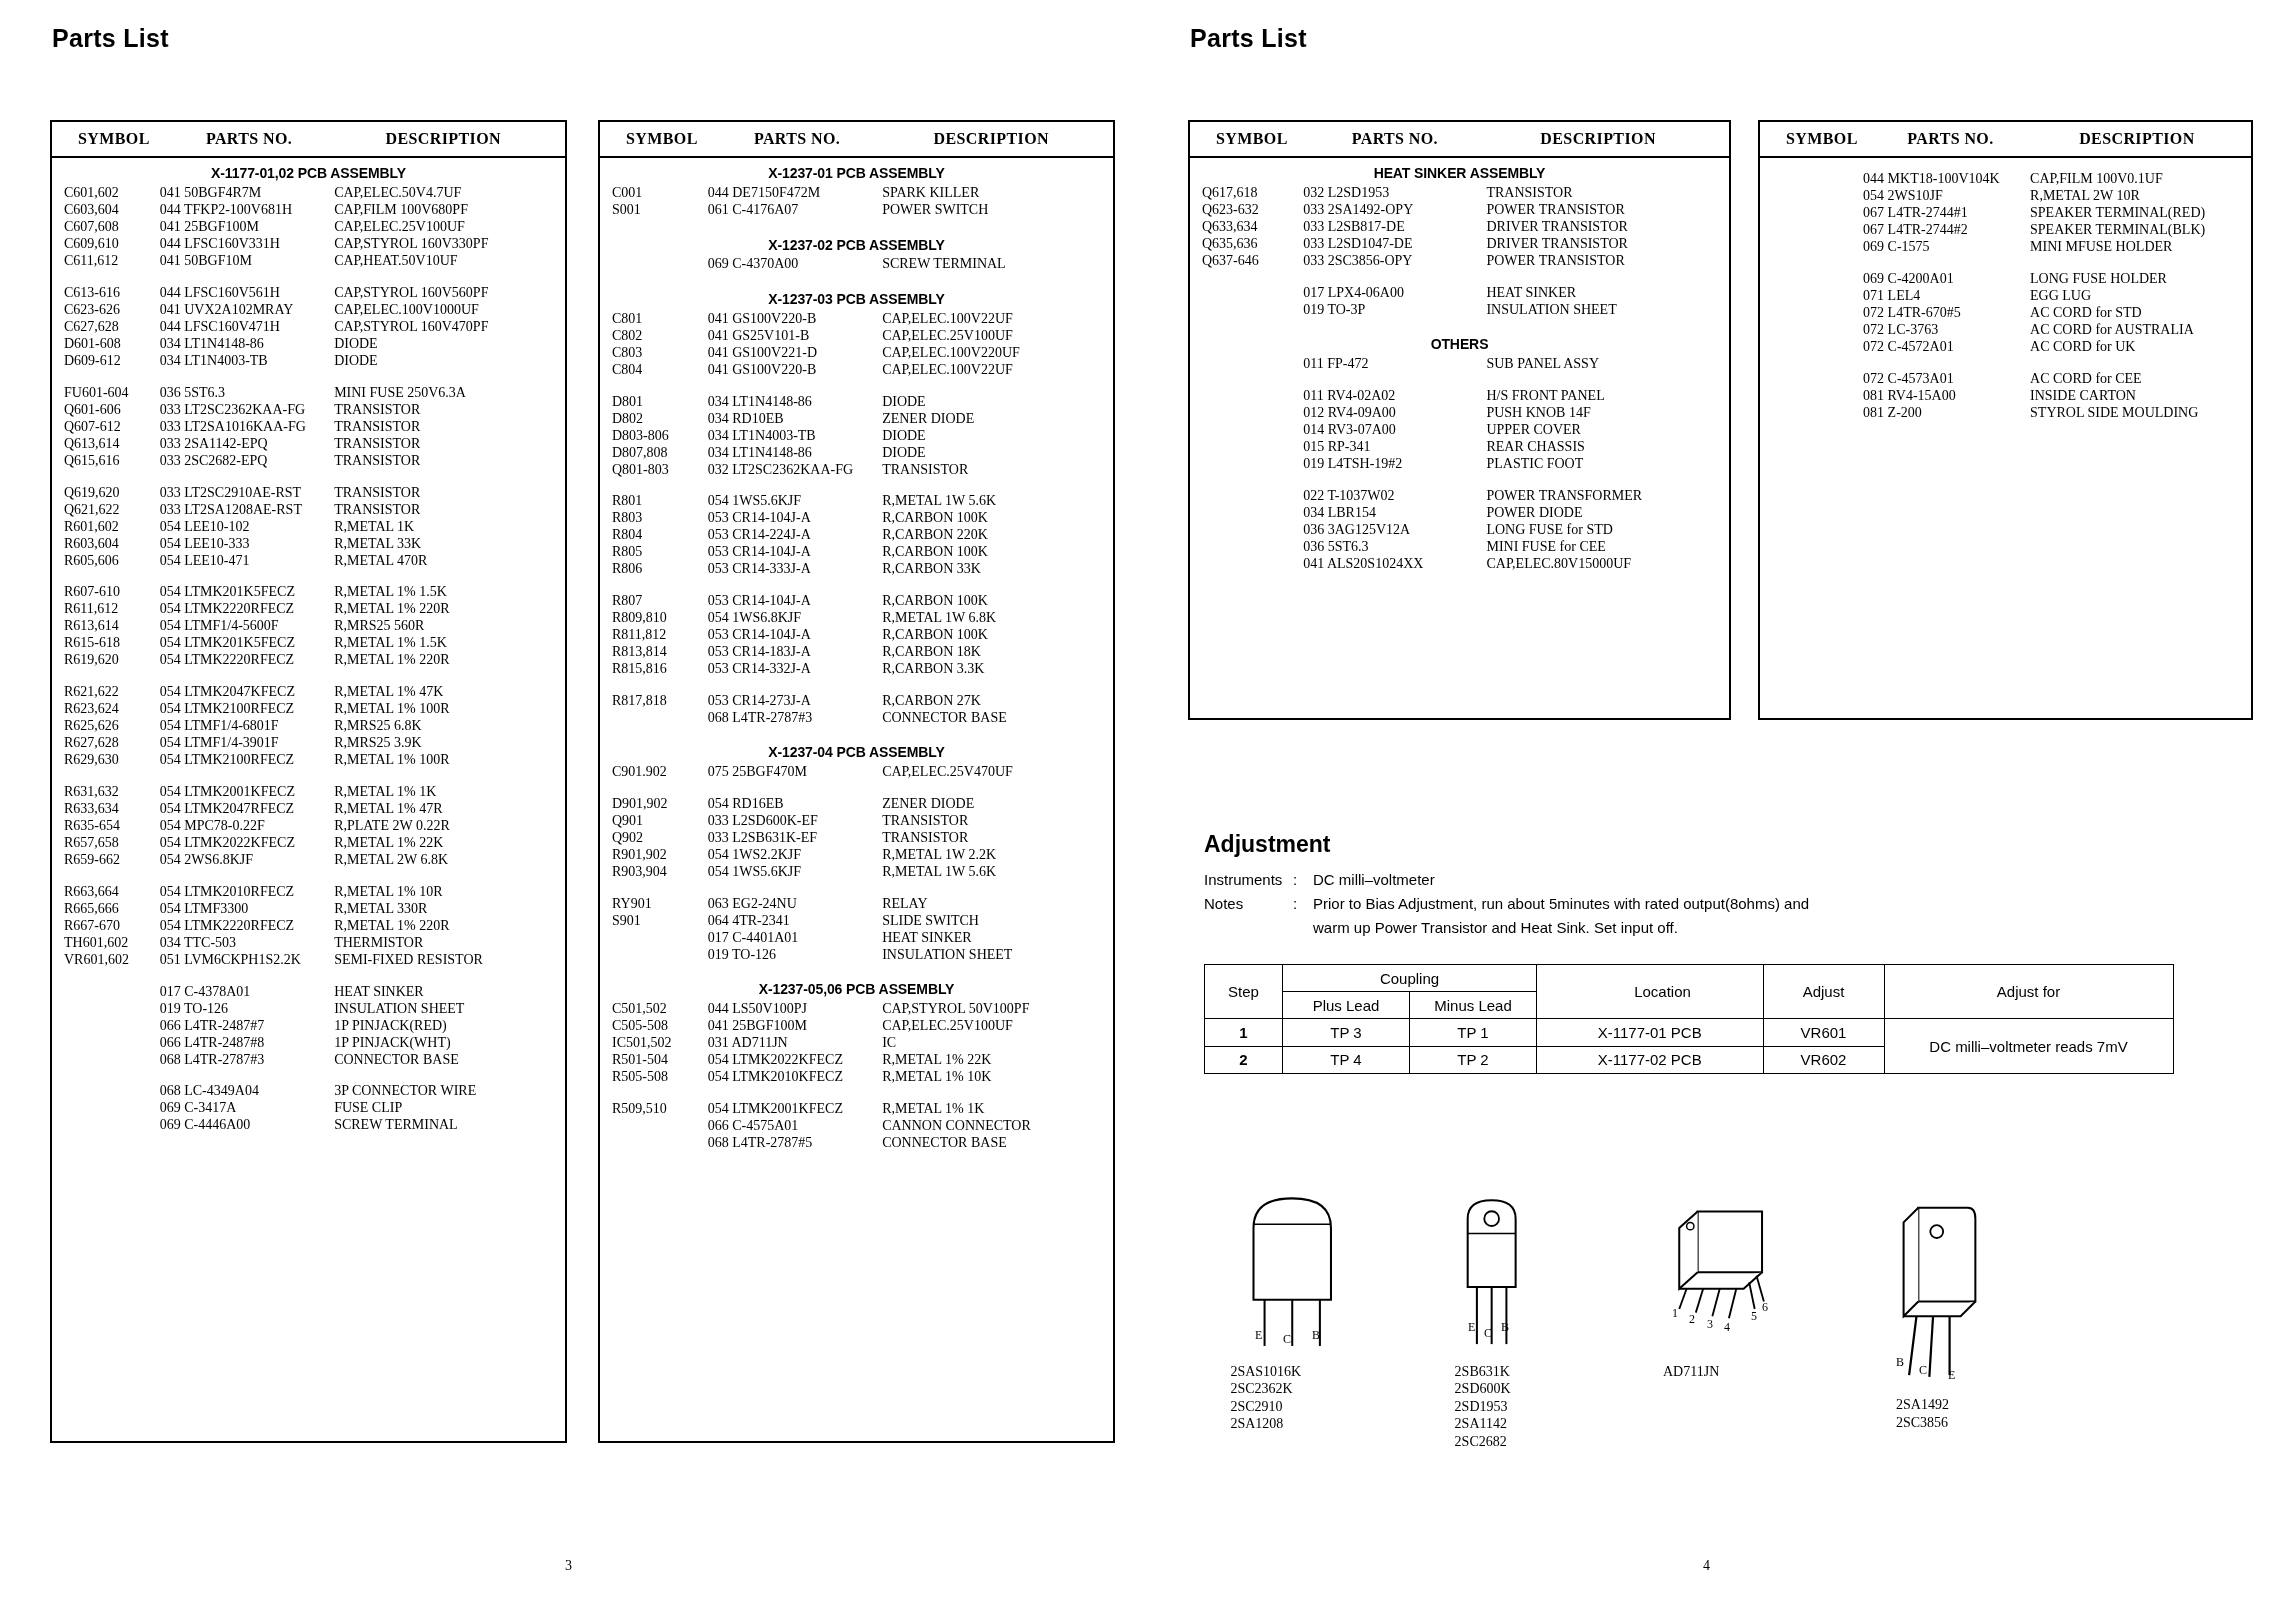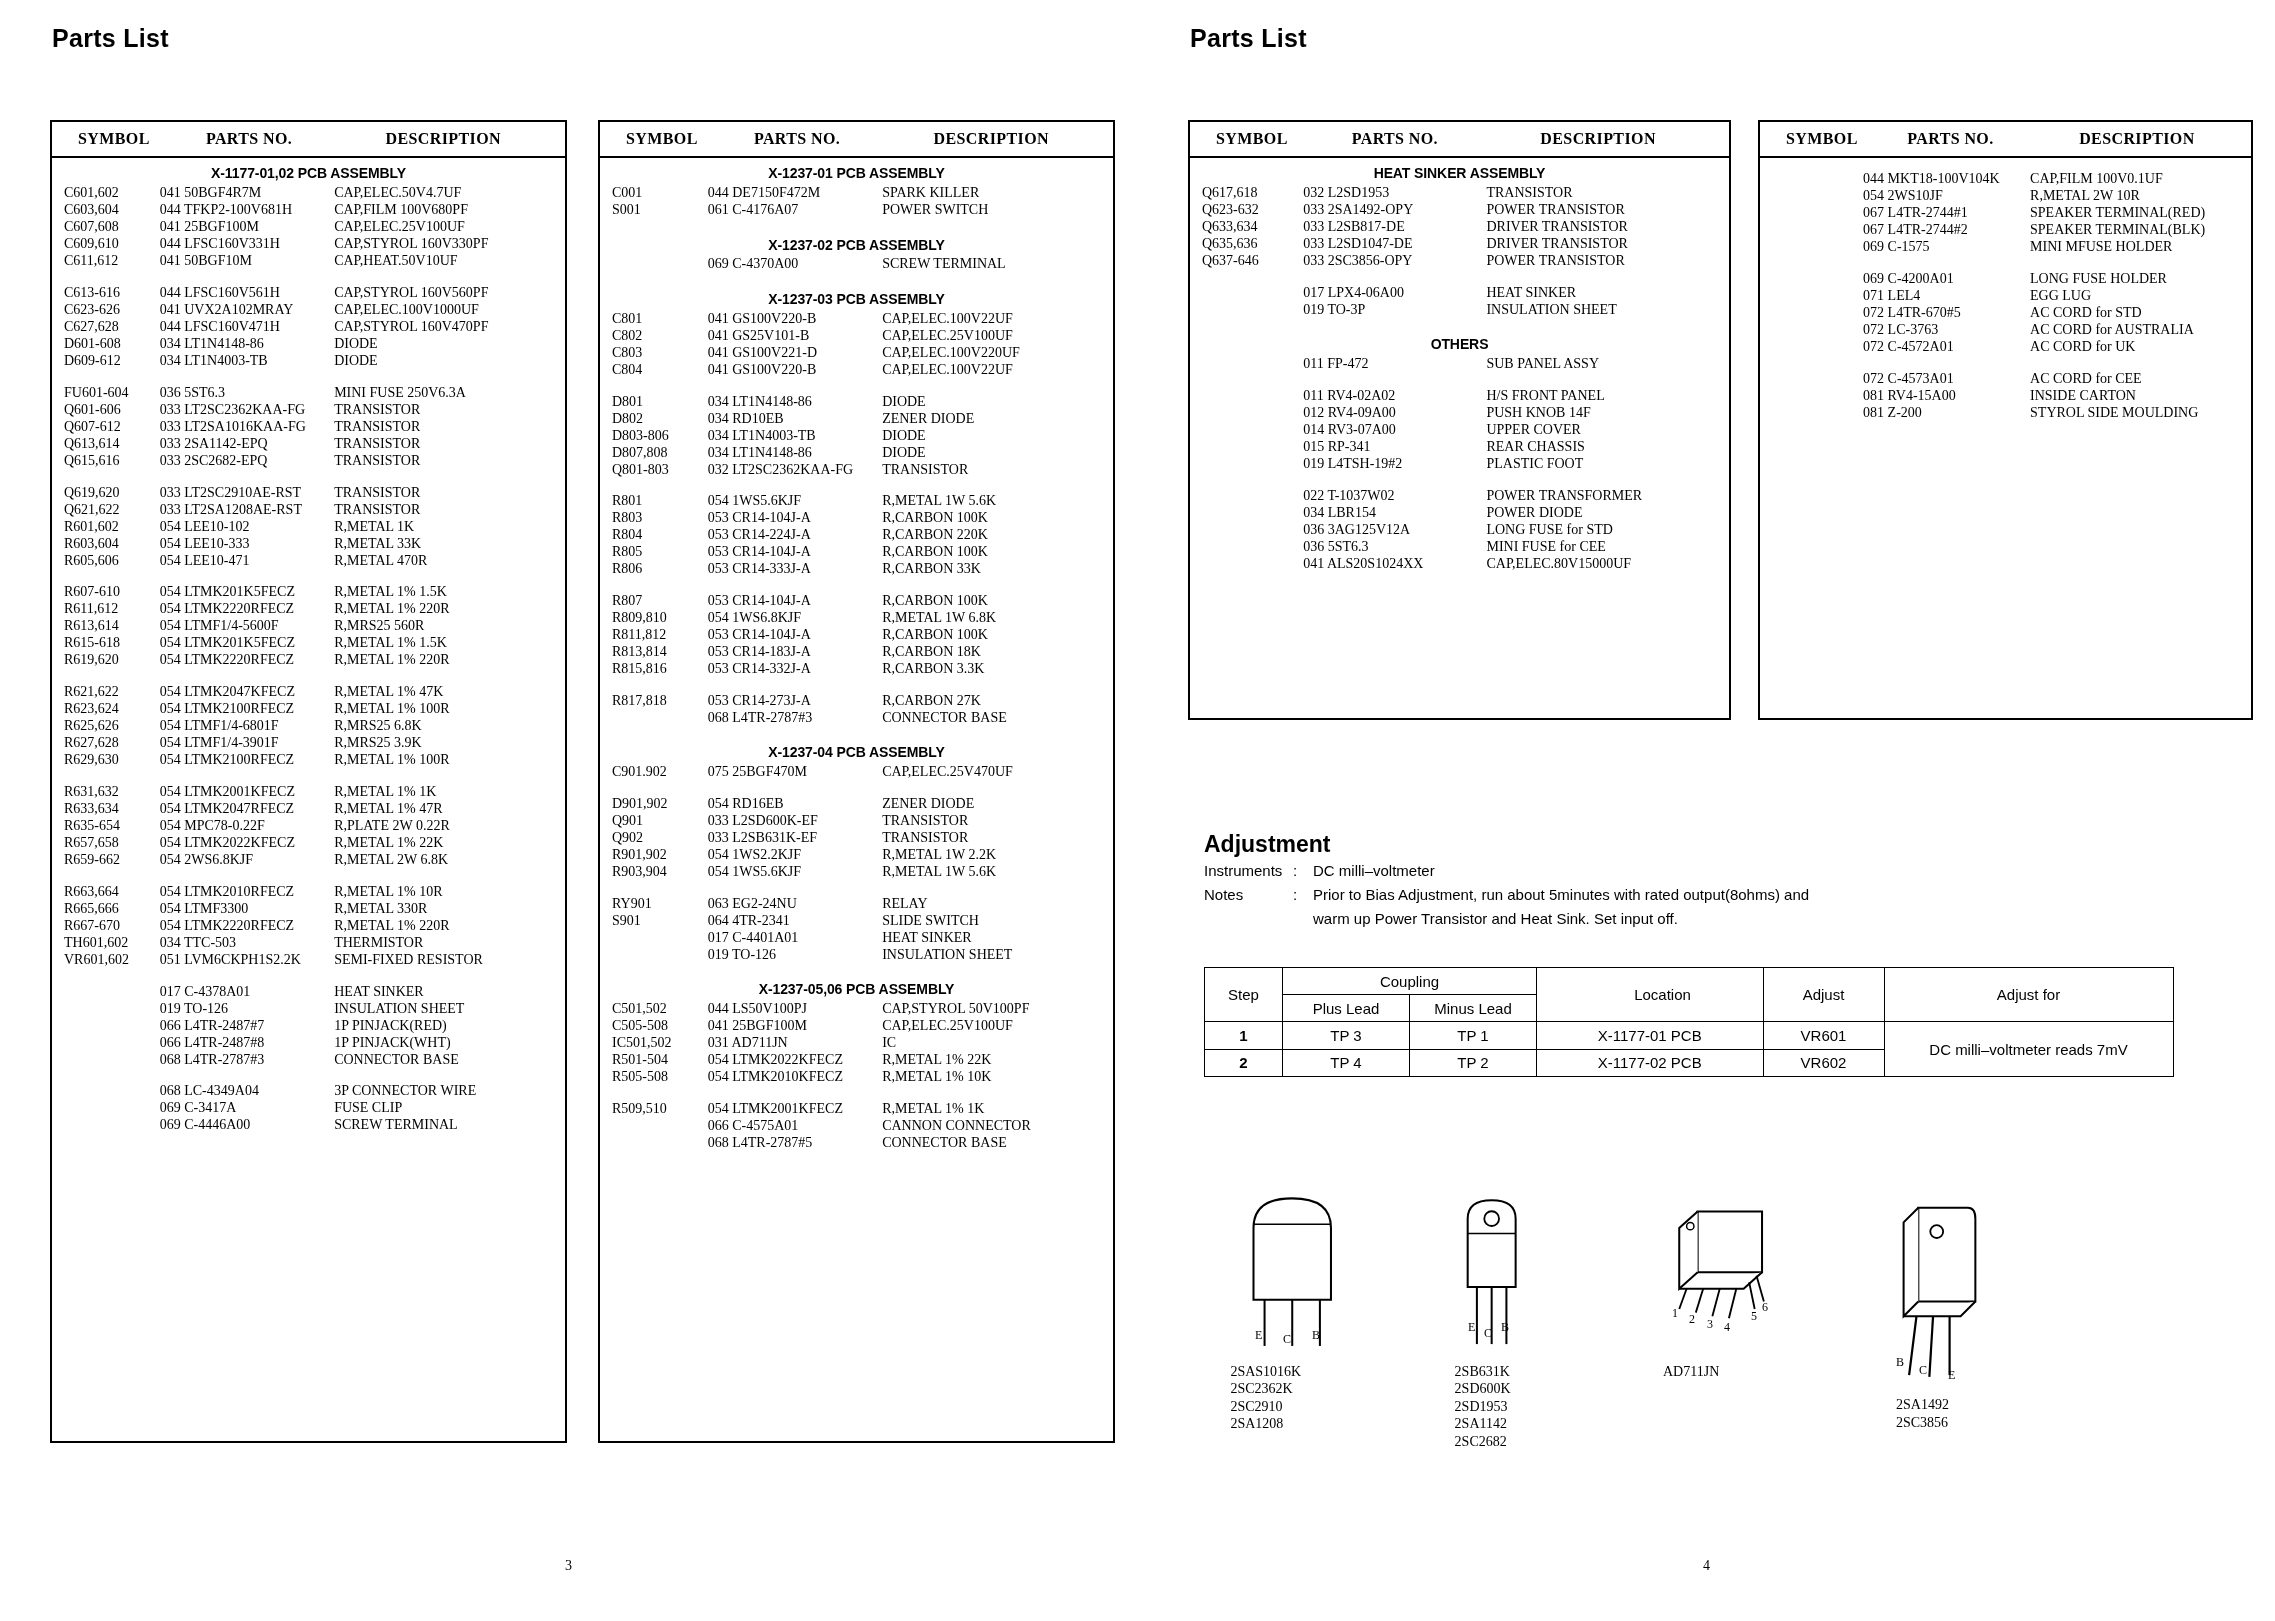--- a/index.html
+++ b/index.html
@@ -22,28 +22,28 @@
   .row .c-sym{width:21%;padding-left:12px;box-sizing:border-box;}
   .row .c-pn{width:34%;box-sizing:border-box;}
   .row .c-desc{width:45%;box-sizing:border-box;}
   .grp{font-family:"Liberation Sans",sans-serif;font-weight:bold;font-size:14px;
        text-align:center;padding:3.7px 0 2.8px 0;letter-spacing:-0.1px;}
   .gap{height:14.8px;}
   .gap-sm{height:8.3px;}
 
   
   .adj-wrap{position:absolute;font-family:"Liberation Sans",sans-serif;}
-  .adj-title{font-weight:bold;font-size:23px;margin-bottom:1px;}
+  .adj-title{font-weight:bold;font-size:23px;margin-bottom:10px;}
   .adj-line{display:flex;font-size:15px;line-height:24px;}
   .adj-lbl{width:89px;flex:0 0 89px;}
   .adj-colon{width:20px;flex:0 0 20px;}
   .adj-val{flex:1;}
   .adj-cont{margin-left:109px;font-size:15px;line-height:24px;}
 
-  table.adjtbl{border-collapse:collapse;margin-top:36px;font-size:15px;}
+  table.adjtbl{border-collapse:collapse;margin-top:24px;font-size:15px;}
   table.adjtbl td,table.adjtbl th{border:1.5px solid #000;text-align:center;font-weight:normal;padding:4.6px 5.5px;}
   table.adjtbl .step-h{width:66px;}
   table.adjtbl .lead-h{width:115px;}
   table.adjtbl .loc-h{width:189px;padding-left:31px;}
   table.adjtbl .adj-h{width:109px;}
   table.adjtbl .for-h{width:277px;}
   table.adjtbl td.stepnum{font-weight:bold;}
 
   
   .pkg{position:absolute;}

